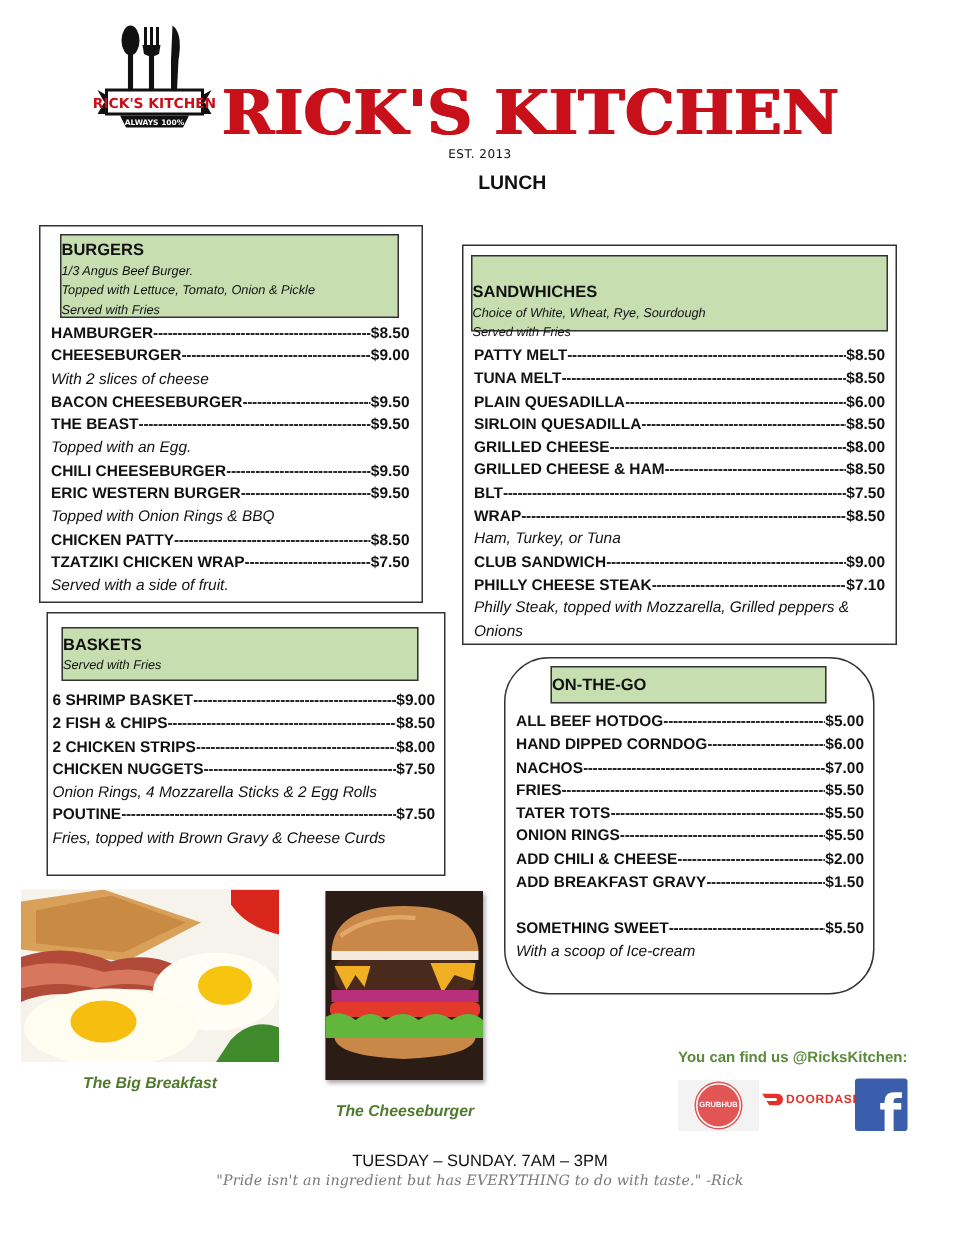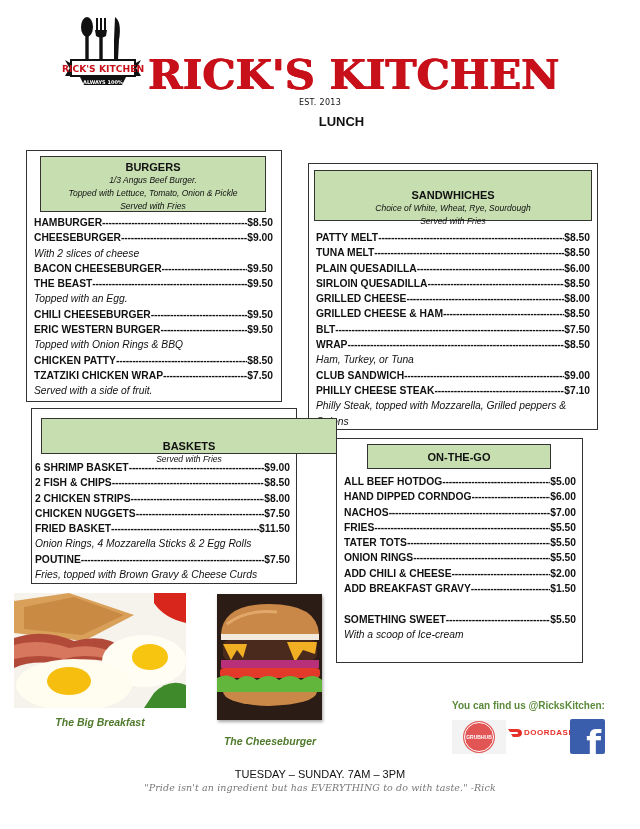--- a/index.html
+++ b/index.html
@@ -18,21 +18,21 @@
     transform: scaleX(1.02); transform-origin: left center;
     text-shadow: 0.6px 0 0 #c8101a, -0.6px 0 0 #c8101a;
   }
   .est { left: 0; width: 640px; top: 98px; text-align: center; font-size: 8px; font-weight: 400; letter-spacing: 0.3px; font-family: "DejaVu Sans", sans-serif; }
   .meal { left: 0; width: 640px; top: 114px; text-align: center; font-size: 13px; font-weight: 700; padding-left: 43px; }
 
   
   .box { border: 1.5px solid #333; background: #fff; }
   .hdr {
     position: absolute; background: #c6deb0; border: 1.5px solid #333;
-    text-align: center; color: #111;
+    color: #111;
   }
   .hdr .t { font-weight: 700; font-size: 11px; line-height: 14px; }
   .hdr .s { font-style: italic; font-size: 8.5px; line-height: 13px; }
 
   .items { position: absolute; }
   .row {
     display: flex; align-items: baseline; font-weight: 700; font-size: 10.3px;
     line-height: 15.3px; height: 15.3px; white-space: nowrap; overflow: hidden;
   }
   .row .n { flex: 0 0 auto; }
@@ -198,21 +198,21 @@
     <div class="row">
         <span class="n">PHILLY CHEESE STEAK</span>
         <span class="d"></span>
         <span class="p">$7.10</span>
       </div>
     <div class="note2" style="white-space:normal; width:270px;">Philly Steak, topped with Mozzarella, Grilled peppers &amp; Onions</div>
   </div>
 </div>
 
 <div class="abs box" style="left:31px; top:408px; width:266px; height:176px;">
-  <div class="hdr" style="left:9px; top:9px; width:296px; height:36px; padding-top:20px;">
+  <div class="hdr" style="left:9px; top:9px; width:238px; height:36px; padding-top:4px;">
     <div class="t">BASKETS</div>
     <div class="s">Served with Fries</div>
   </div>
   <div class="items" style="left:3px; top:51px; width:255px;">
     <div class="row">
         <span class="n">6 SHRIMP BASKET</span>
         <span class="d"></span>
         <span class="p">$9.00</span>
       </div>
     <div class="row">
@@ -223,36 +223,31 @@
     <div class="row">
         <span class="n">2 CHICKEN STRIPS</span>
         <span class="d"></span>
         <span class="p">$8.00</span>
       </div>
     <div class="row">
         <span class="n">CHICKEN NUGGETS</span>
         <span class="d"></span>
         <span class="p">$7.50</span>
       </div>
-    <div class="row">
-        <span class="n">FRIED BASKET</span>
-        <span class="d"></span>
-        <span class="p">$11.50</span>
-      </div>
     <div class="note">Onion Rings, 4 Mozzarella Sticks &amp; 2 Egg Rolls</div>
     <div class="row">
         <span class="n">POUTINE</span>
         <span class="d"></span>
         <span class="p">$7.50</span>
       </div>
     <div class="note">Fries, topped with Brown Gravy &amp; Cheese Curds</div>
   </div>
 </div>
 
-<div class="abs box" style="left:336px; top:438px; width:247px; height:225px;">
+<div class="abs box" style="left:336px; top:438px; width:247px; height:225px;border-radius:30px;">
   <div class="hdr" style="left:30px; top:5px; width:184px; height:25px; padding-top:5px;">
     <div class="t">ON-THE-GO</div>
   </div>
   <div class="items" style="left:7px; top:35px; width:232px;">
     <div class="row">
         <span class="n">ALL BEEF HOTDOG</span>
         <span class="d"></span>
         <span class="p">$5.00</span>
       </div>
     <div class="row">

